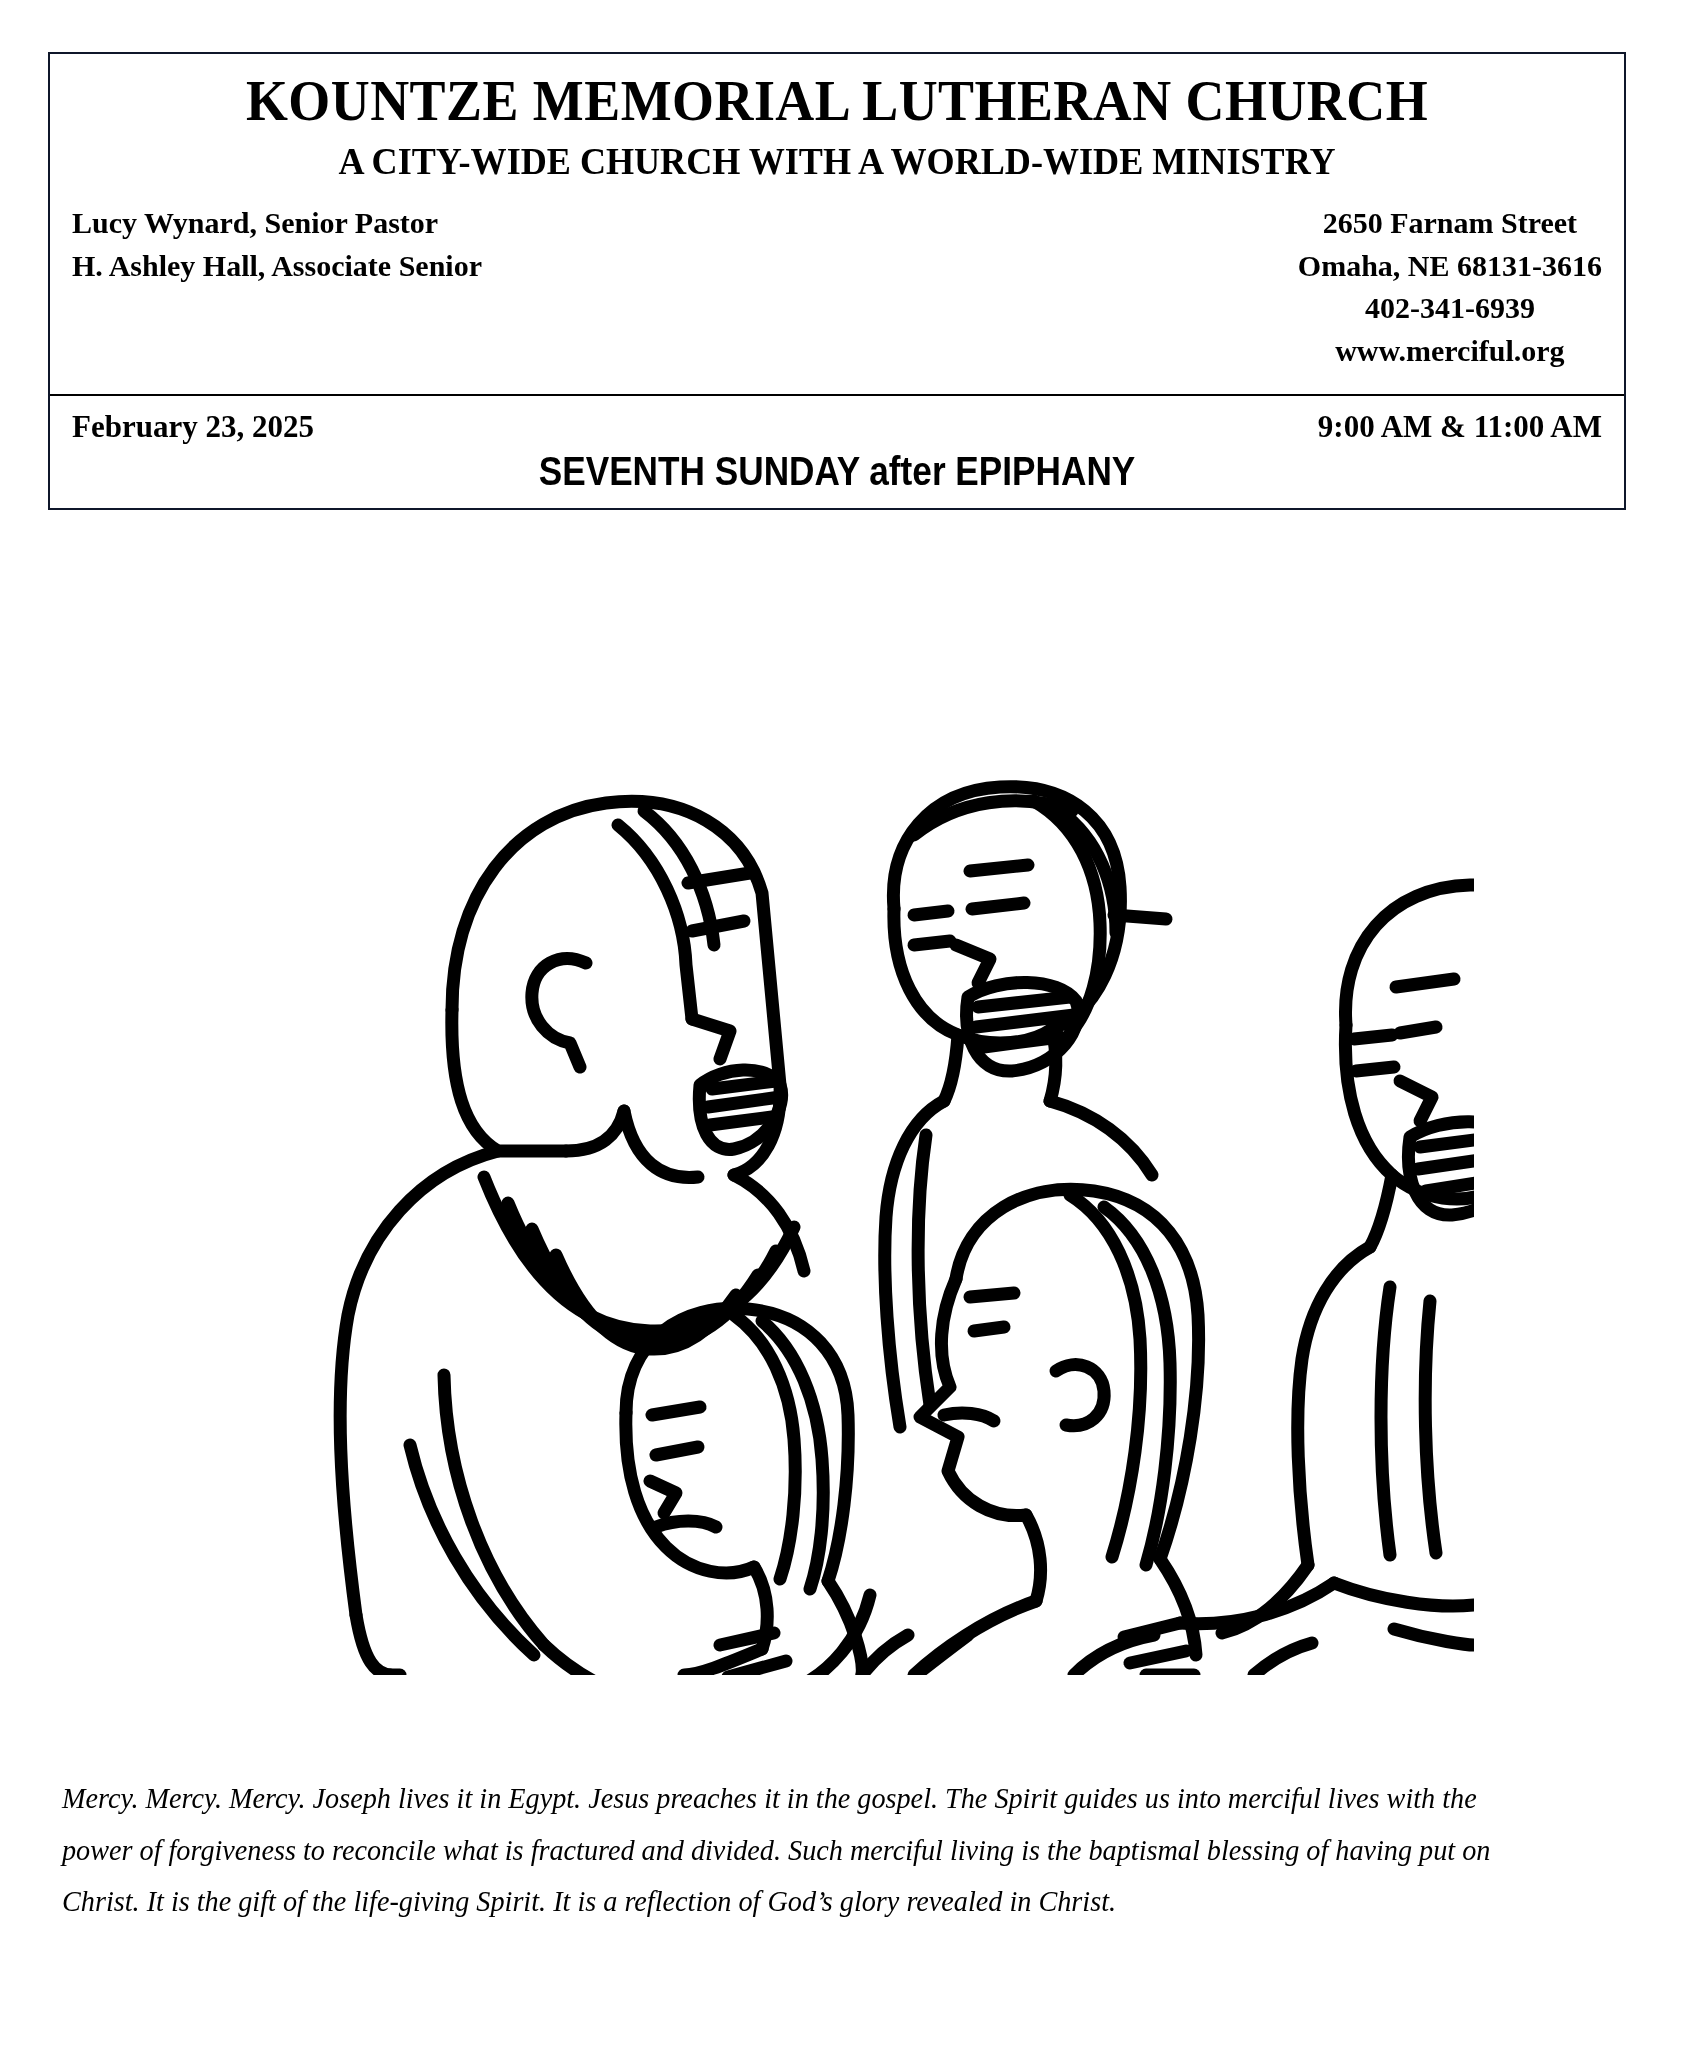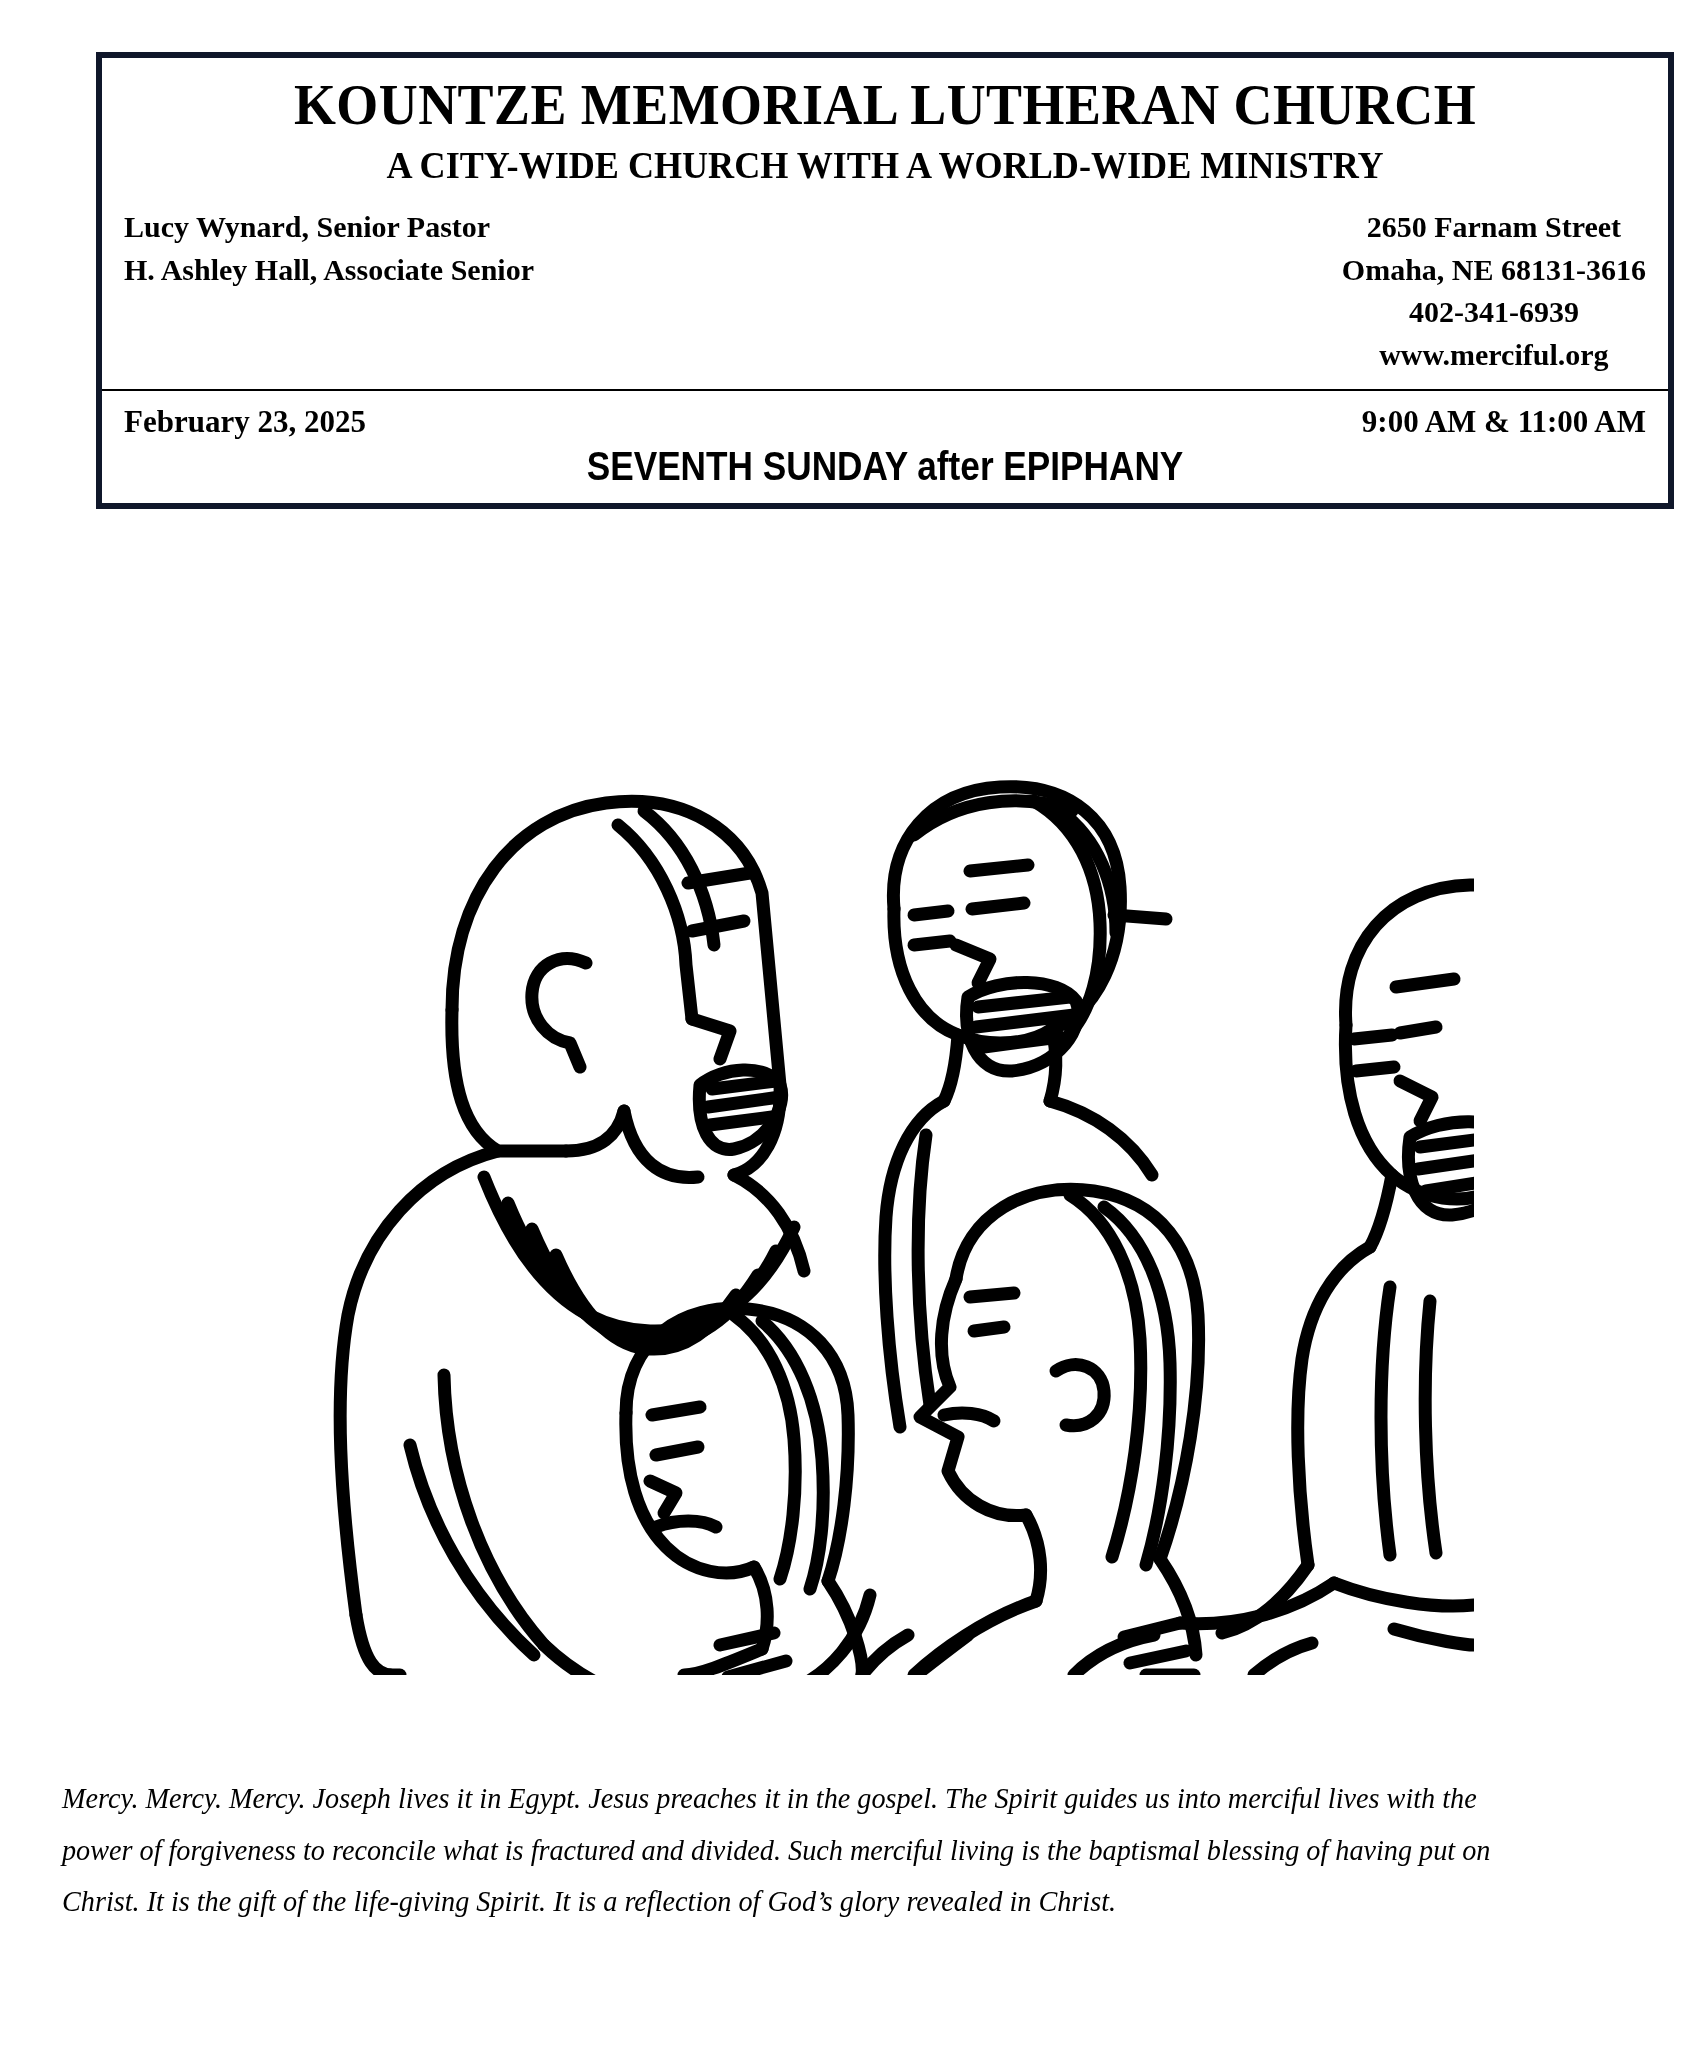--- a/index.html
+++ b/index.html
@@ -15,24 +15,23 @@
     color: #000000;
     overflow: hidden;
   }
 
   
   .header-box {
     position: absolute;
     left: 48px;
     top: 52px;
     width: 1578px;
-    border: 6px solid #0f172a;
+    border: 2px solid #0f172a;
     box-sizing: border-box;
     background: #fff;
-    margin-left: 48px;
   }
   .header-top {
     padding: 0;
   }
   .church-name {
     text-align: center;
     font-family: "Liberation Serif", "DejaVu Serif", serif;
     font-weight: bold;
     font-size: 58px;
     letter-spacing: 0.5px;
@@ -48,21 +47,21 @@
     font-size: 38px;
     line-height: 1.0;
     margin: 12px 0 0 0;
     transform: scaleX(0.95);
     white-space: nowrap;
   }
   .contact-row {
     display: flex;
     justify-content: space-between;
     align-items: flex-start;
-    padding: 22px 22px 13px 22px;
+    padding: 22px 22px 22px 22px;
     gap: 36px;
   }
   .pastors {
     font-weight: bold;
     font-size: 30px;
     line-height: 1.42;
     text-align: left;
   }
   .address {
     font-weight: bold;

